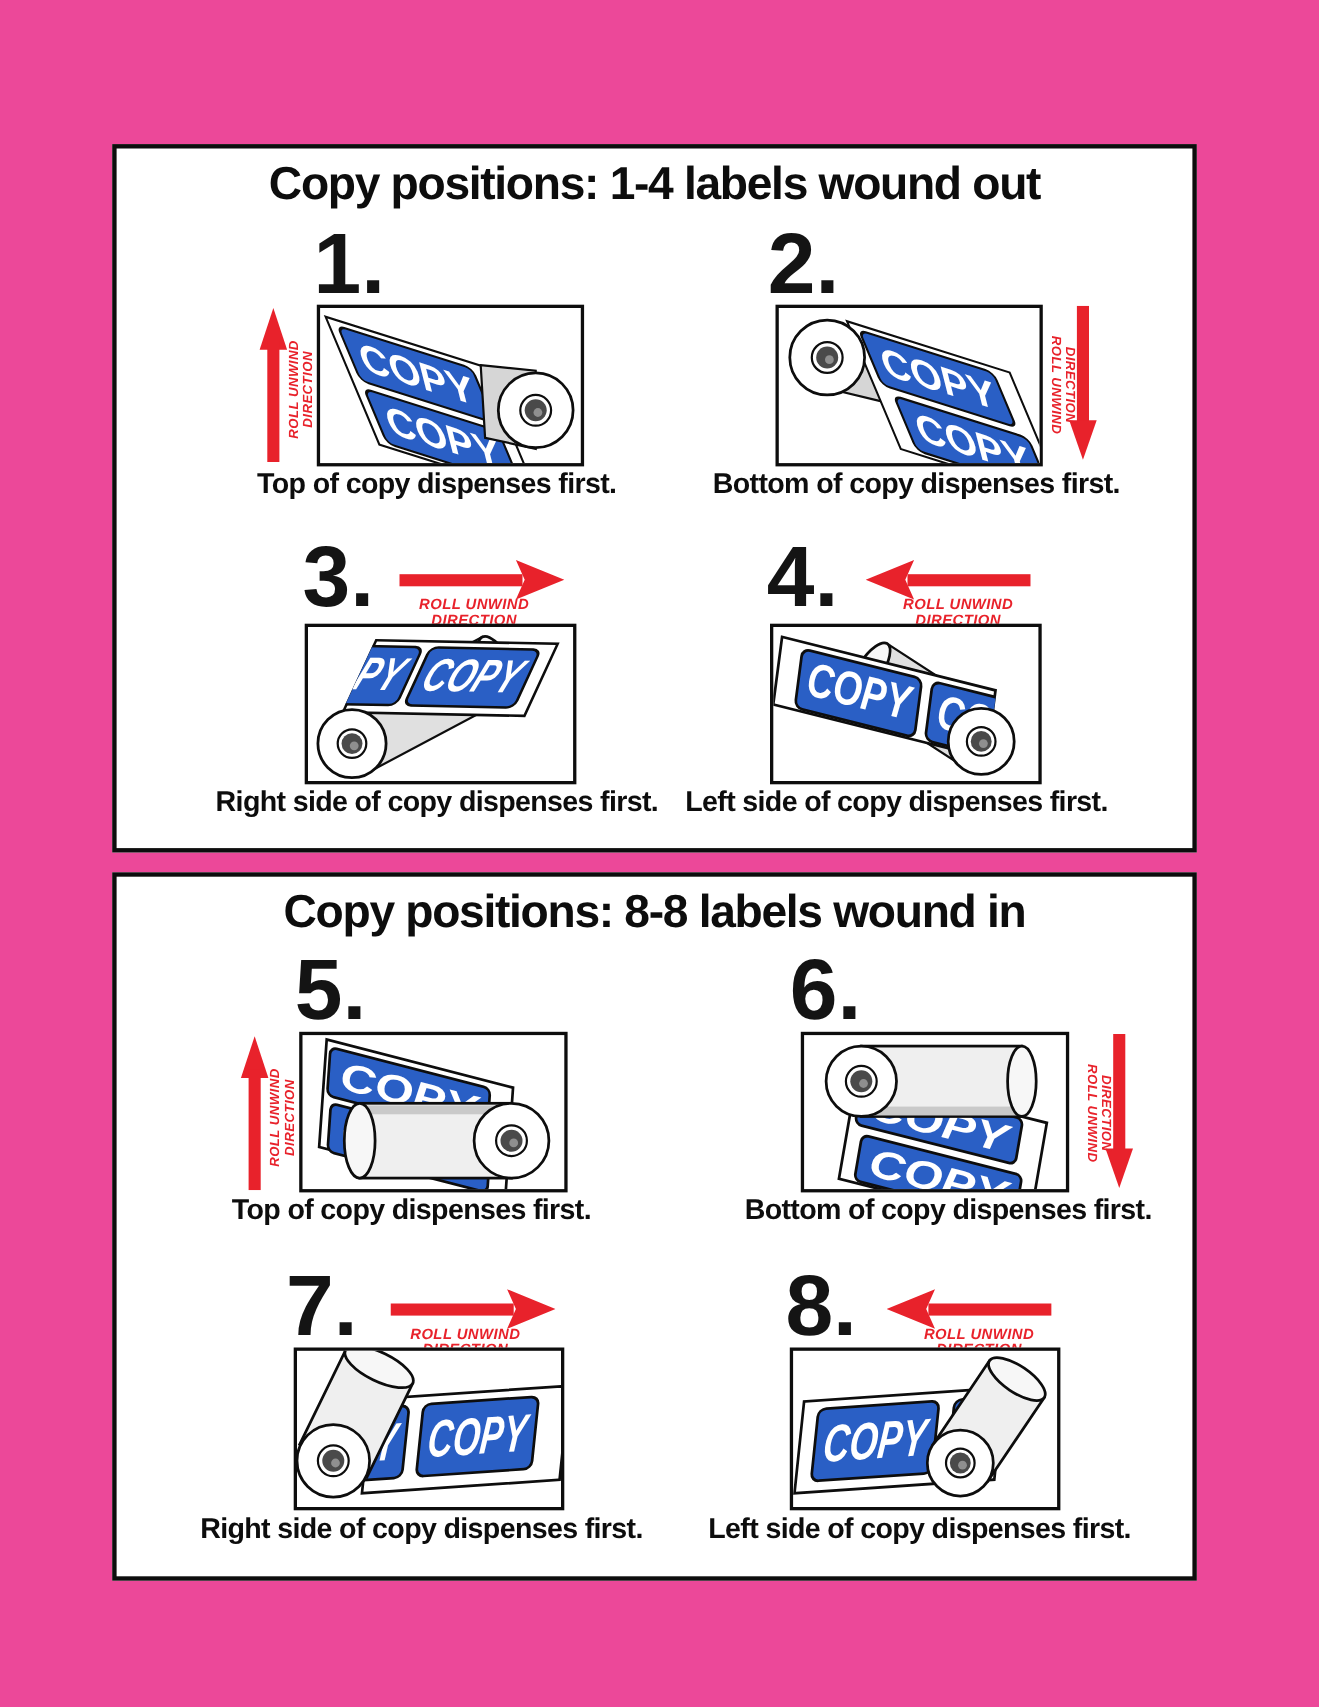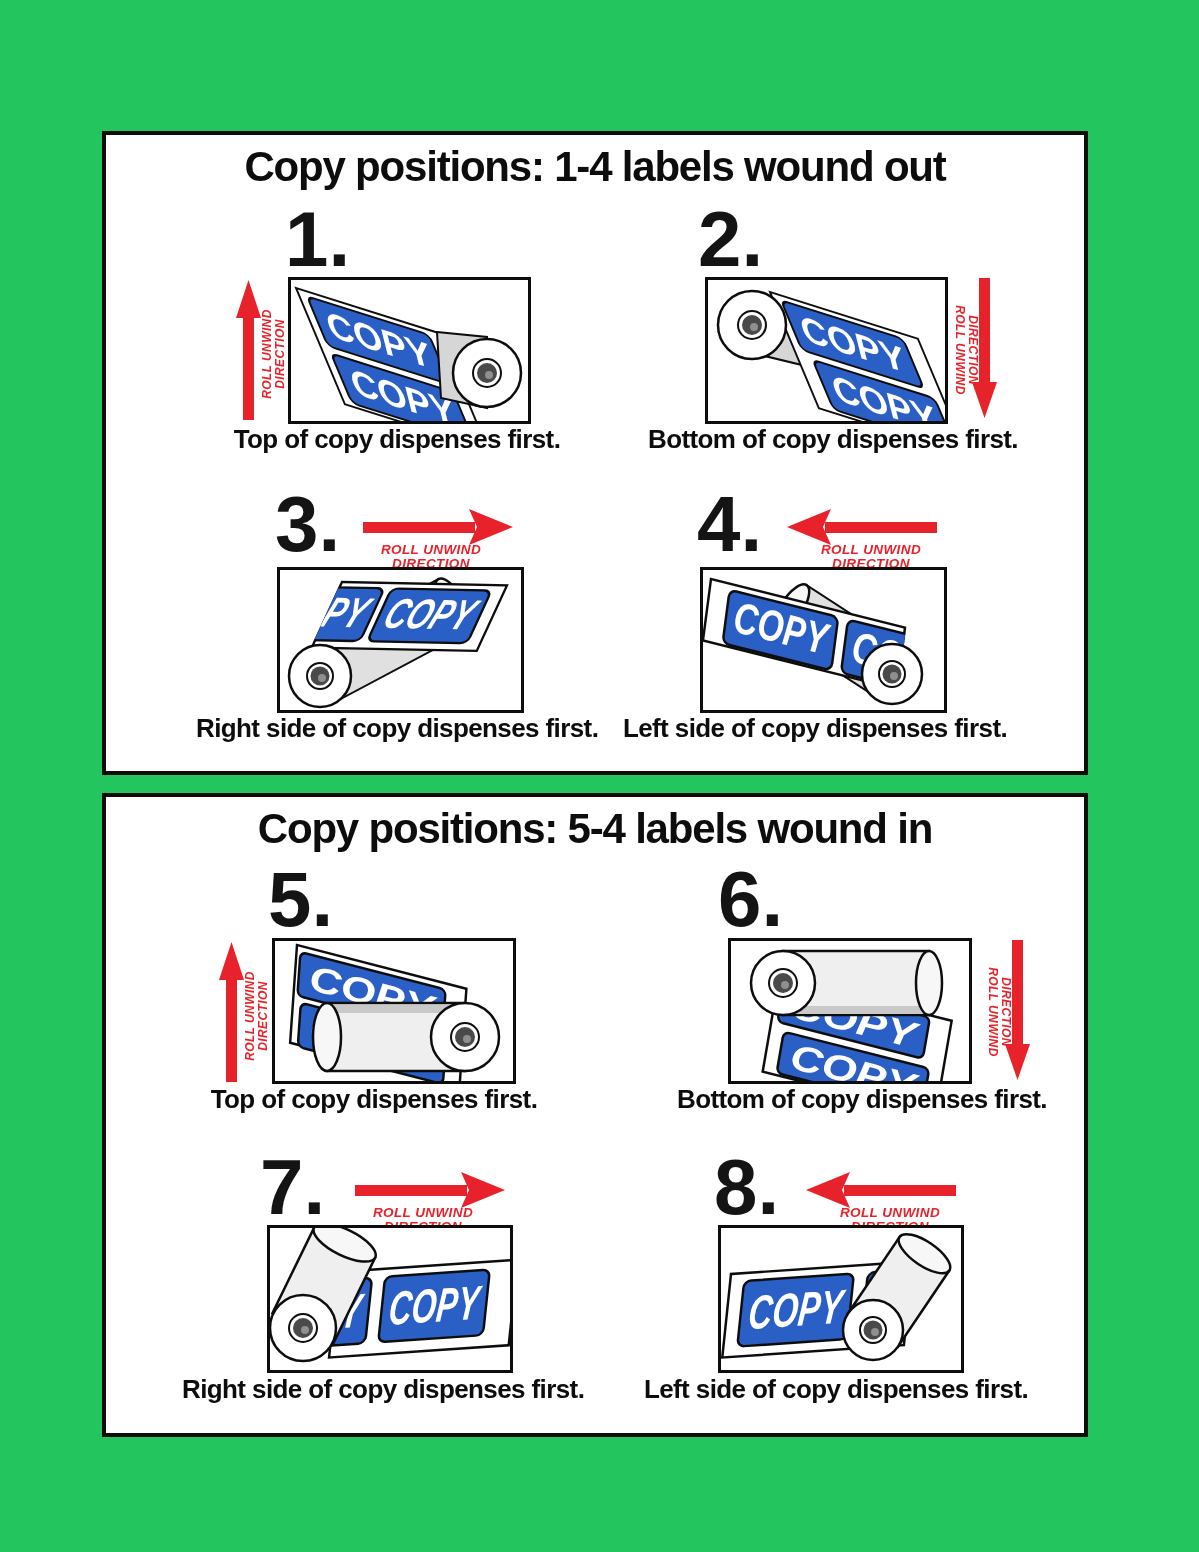--- a/index.html
+++ b/index.html
@@ -1,16 +1,16 @@
 <!DOCTYPE html>
 <html><head>
 <meta charset="utf-8">
 <style>
   html,body { margin:0; padding:0; background:#ffffff; }
-  .page { position:relative; width:1199px; height:1552px; background:#22c55e;
+  .page { position:relative; width:1199px; height:1552px; background:#ec4899;
           font-family:"Liberation Sans", sans-serif; overflow:hidden; }
   .panel { position:absolute; left:102px; width:978px; height:636px;
            border:4px solid #0d0d0d; background:#fff; }
   .panel-title { position:absolute; top:8px; left:0; width:100%; text-align:center;
                  font-size:42px; font-weight:700; letter-spacing:-1.2px; color:#0d0d0d; }
   .diagram { position:absolute; }
   .num { position:absolute; font-size:78px; font-weight:700; color:#141414; line-height:0.95; }
   .box { position:absolute; border:3px solid #0d0d0d; background:#fff; }
   .box svg { display:block; width:100%; height:100%; }
   .caption { position:absolute; text-align:center; font-size:26px; font-weight:700;
@@ -169,21 +169,21 @@
         <circle class="roll-end" cx="189" cy="104" r="30"></circle>
         <circle class="ring" cx="189" cy="104" r="13"></circle>
         <circle class="hole" cx="189" cy="104" r="9.5"></circle>
         <circle class="hole-hi" cx="191" cy="106" r="4"></circle>
       </svg>
     </div>
     <div class="caption" style="left:0; top:226px; width:400px;">Left side of copy dispenses first.</div>
   </div>
 
   <div class="panel" style="top:793px;">
-    <div class="panel-title">Copy positions: 5-4 labels wound in</div>
+    <div class="panel-title">Copy positions: 8-8 labels wound in</div>
   </div>
 
   <div class="diagram" style="left:184px; top:860px; width:380px; height:260px;">
     <div class="num" style="left:84px; top:2px;">5.</div>
     <div class="arrow" style="left:30px; top:80px;">
       <svg width="56" height="142" viewBox="0 0 56 142">
         <polygon class="redfill" points="5,40 17.5,2 30,40"></polygon>
         <rect class="redfill" x="12" y="32" width="11" height="110"></rect>
         <text class="unwind" text-anchor="middle" transform="translate(40,76) rotate(-90)">ROLL UNWIND</text>
         <text class="unwind" text-anchor="middle" transform="translate(53,76) rotate(-90)">DIRECTION</text>

